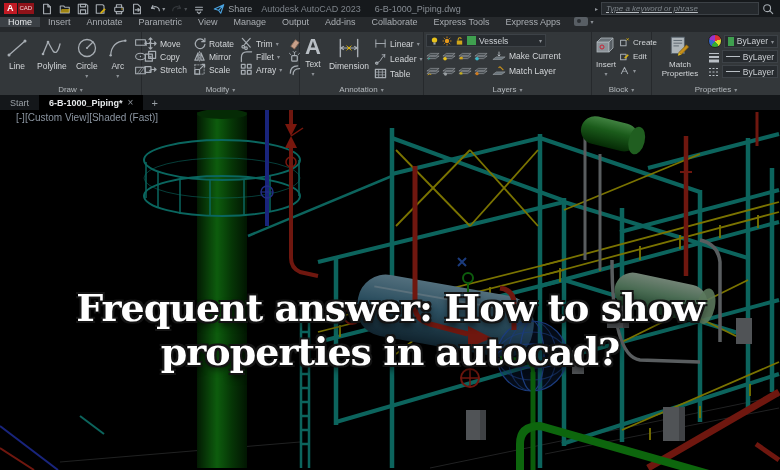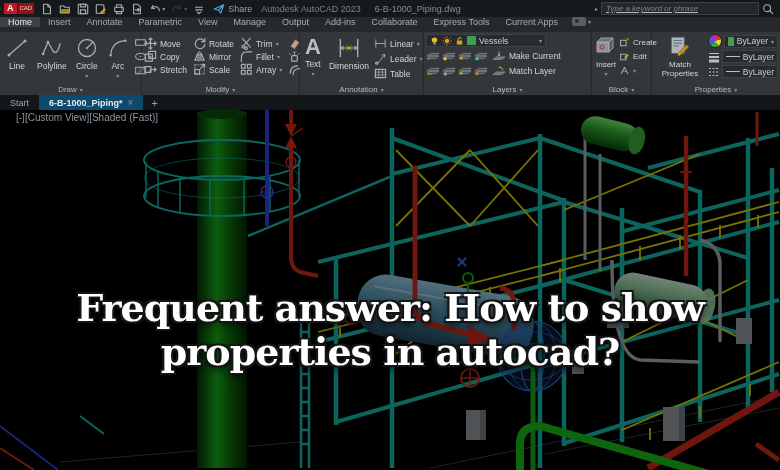--- a/index.html
+++ b/index.html
@@ -55,21 +55,21 @@
   .lright{display:flex;flex-direction:column;gap:2px;min-width:0;}
   .lrow{display:flex;align-items:center;gap:2px;}
   .flexline{flex:1;height:1px;background:#b9bfc5;min-width:10px;}
   .wheel{width:12px;height:12px;border-radius:50%;
          background:conic-gradient(#d33 0 20%,#dd3 20% 40%,#3a3 40% 60%,#36c 60% 80%,#93c 80% 100%);
          border:1px solid #222;}
   .clip{overflow:hidden;}
   
   .ftabs{height:15px;background:#14171a;display:flex;align-items:stretch;font-size:9px;color:#9aa0a6;}
   .ftab{display:flex;align-items:center;gap:5px;padding:4px 10px;cursor:pointer;}
-  .ftab.active{background:#0c4a6e;color:#e6e9eb;font-weight:bold;}
+  .ftab.active{background:#000000;color:#e6e9eb;font-weight:bold;}
   .ftab .x{color:#8d939a;font-weight:normal;font-size:10px;}
   .newtab{display:flex;align-items:center;padding:0 8px;color:#9aa0a6;cursor:pointer;font-size:11px;}
   
   .viewport{position:relative;width:780px;height:360px;background:#000;overflow:hidden;}
   .scene{position:absolute;left:0;top:0;}
   .dim{position:absolute;inset:0;background:rgba(0,0,0,.42);}
   .vctrl{position:absolute;left:16px;top:2px;font-size:10px;color:#8b95a1;cursor:pointer;}
   .overlay-title{position:absolute;left:0;right:0;top:176px;text-align:center;
       font-family:"DejaVu Serif",serif;font-weight:bold;font-size:38px;line-height:44px;
       color:#ffffff;letter-spacing:-1px;
@@ -170,21 +170,21 @@
     <div class="rtab active">Home</div>
     <div class="rtab">Insert</div>
     <div class="rtab">Annotate</div>
     <div class="rtab">Parametric</div>
     <div class="rtab">View</div>
     <div class="rtab">Manage</div>
     <div class="rtab">Output</div>
     <div class="rtab">Add-ins</div>
     <div class="rtab">Collaborate</div>
     <div class="rtab">Express Tools</div>
-    <div class="rtab">Current Apps</div>
+    <div class="rtab">Express Apps</div>
     <div class="rtab-opt">
       <span class="imgchip"></span>
       <span class="ddv">▾</span>
     </div>
   </div>
 
   <div class="ribbon">
 
     <div class="panel" style="width:142px">
       <div class="pbody">

